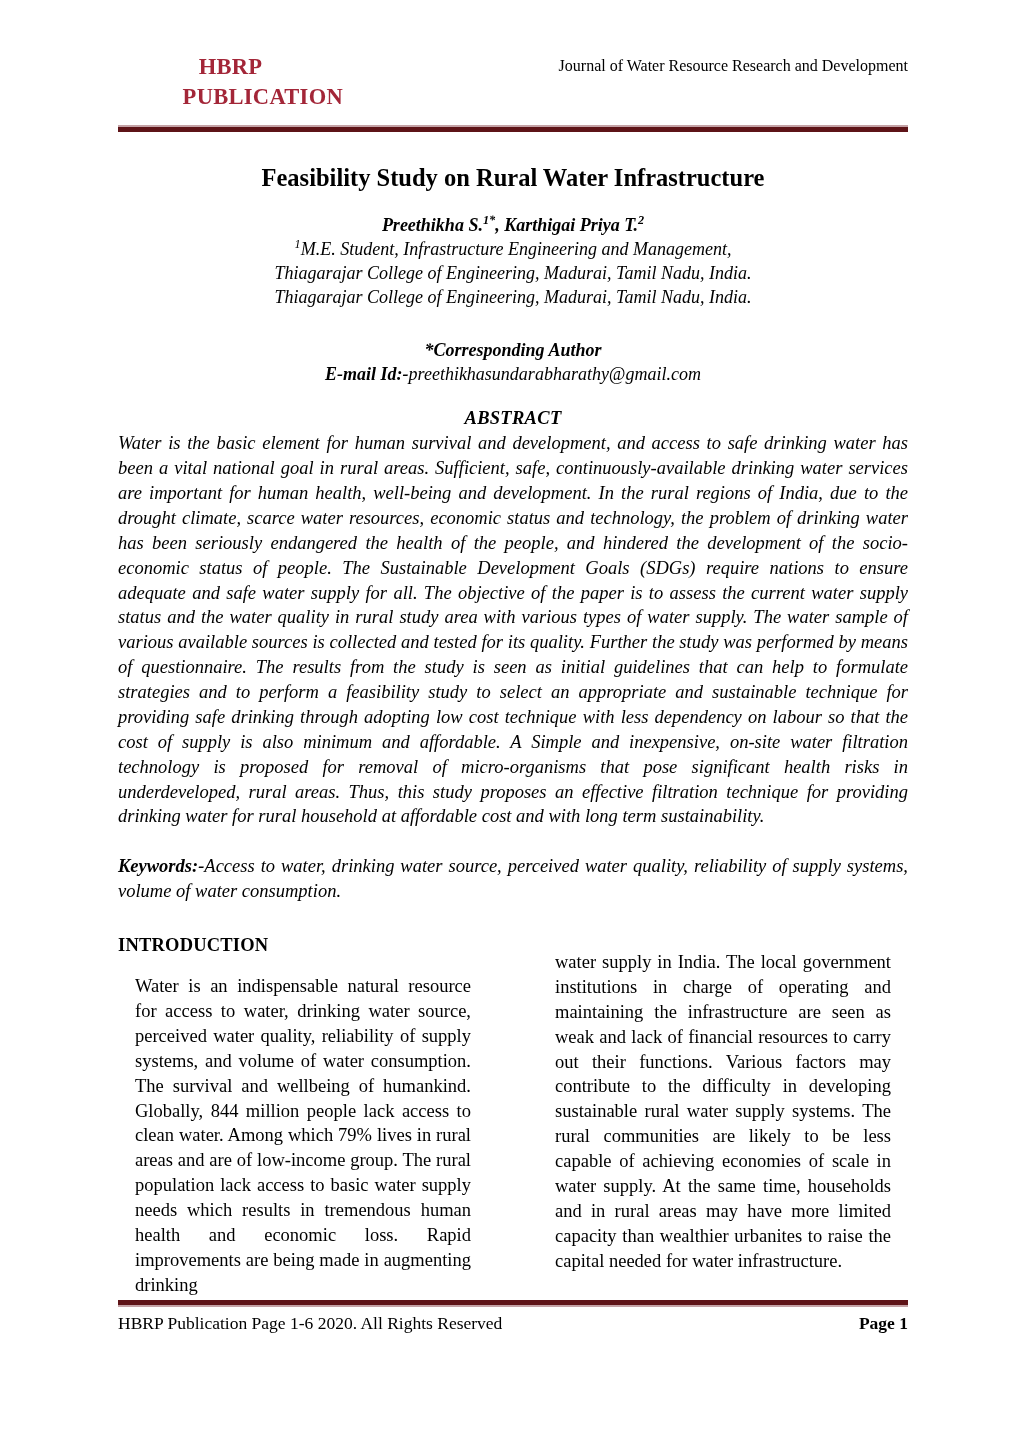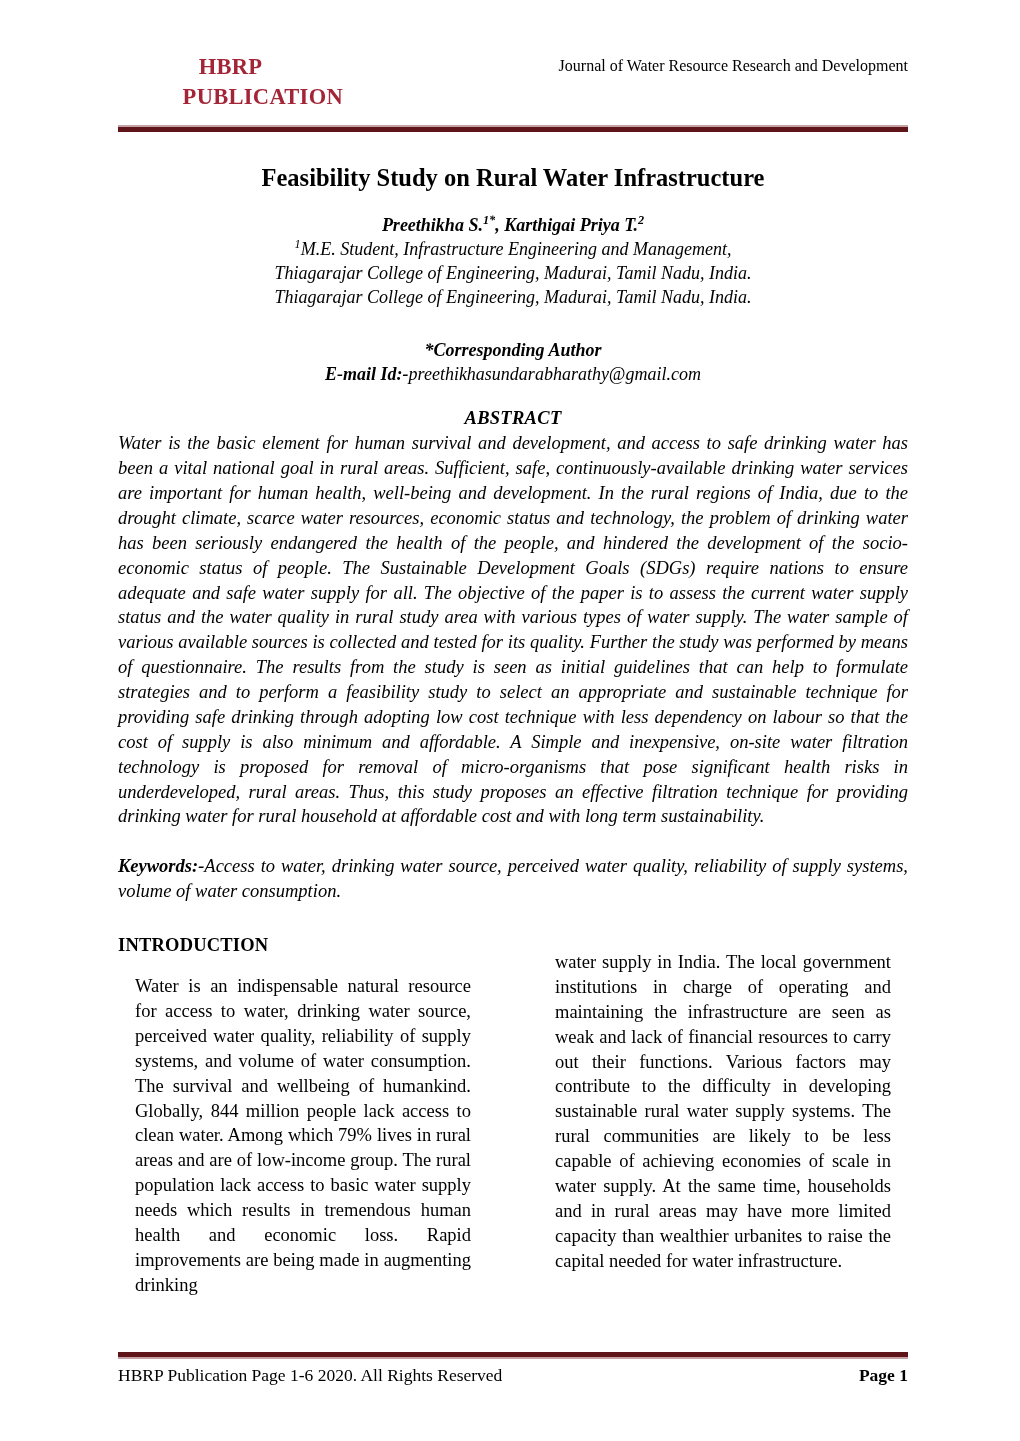--- a/index.html
+++ b/index.html
@@ -154,21 +154,21 @@
     line-height: 1.345;
     text-align: justify;
     text-justify: inter-word;
   }
 
   
   .footer {
     position: absolute;
     left: 118px;
     width: 790px;
-    top: 1352px;
+    top: 1300px;
     font-family: Liberation Serif, serif;
   }
   .rule-footer .thick {
     height: 5px;
     background: #5e1418;
   }
   .rule-footer .thin {
     height: 2px;
     background: #c4a2a6;
   }

